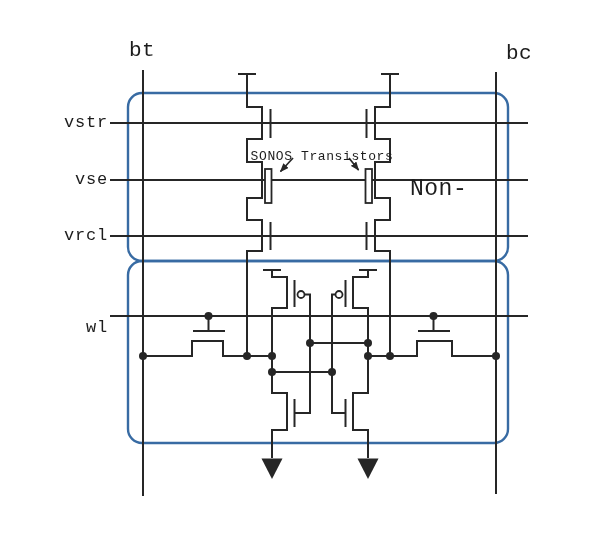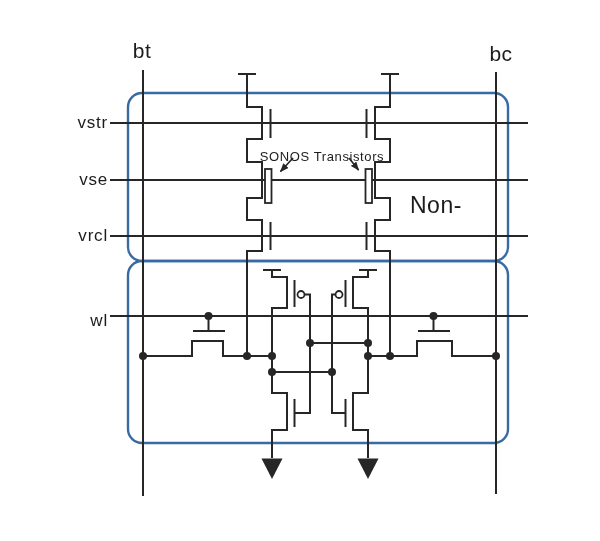--- a/index.html
+++ b/index.html
@@ -1,18 +1,18 @@
 <!DOCTYPE html>
 <html style="--bg: #ffffff; --box: #386ba3; --wire: #262626; --text: #1c1c1c;"><head>
 <meta charset="utf-8">
 <style>
   html,body{margin:0;padding:0;background:#fff;}
   #stage{
     position:relative;width:600px;height:541px;background:var(--bg,#fff);
-    font-family:Liberation Sans, sans-serif;color:var(--text,#1c1c1c);
+    font-family:Liberation Mono, monospace;color:var(--text,#1c1c1c);
     overflow:hidden;
   }
   #circuit-svg{position:absolute;left:0;top:0;}
   .region{fill:none;stroke:var(--box,#386ba3);stroke-width:2.4;}
   .wire{fill:none;stroke:var(--wire,#262626);stroke-width:2;}
   .thinwire{fill:none;stroke:var(--wire,#262626);stroke-width:1.9;}
   .dot{fill:var(--wire,#262626);stroke:none;}
   .bubble{fill:#fff;stroke:var(--wire,#262626);stroke-width:1.8;}
   .sonos-gate{fill:#fff;stroke:var(--wire,#262626);stroke-width:1.8;}
   .gnd{fill:var(--wire,#262626);stroke:none;}
@@ -140,27 +140,27 @@
       <circle class="dot" cx="332" cy="372" r="4"></circle>
     </g>
 
     <g>
       <line class="ann" x1="293" y1="158" x2="280.5" y2="171.5" marker-end="url(#ah)"></line>
       <line class="ann" x1="349" y1="158" x2="358.5" y2="170" marker-end="url(#ah)"></line>
     </g>
   </svg>
 
   <div class="lbl bitlbl" style="left:112px;top:40px;">bt</div>
-  <div class="lbl bitlbl" style="left:471px;top:43px;">bc</div>
+  <div class="lbl bitlbl" style="left:489px;top:43px;">bc</div>
 
   <div class="lbl sig" style="top:112px;">vstr</div>
   <div class="lbl sig" style="top:169px;">vse</div>
   <div class="lbl sig" style="top:225px;">vrcl</div>
-  <div class="lbl sig" style="top:310px;">wl</div>
+  <div class="lbl sig" style="top:317px;">wl</div>
 
   <div class="note" style="left:247px;top:141px;width:150px;">SONOS Transistors</div>
 
-  <div class="bigname" style="left:410px;top:192px;">
+  <div class="bigname" style="left:410px;top:176px;">
     <div>Non-</div>
   </div>
 
 
 </div>
 
 </body></html>

